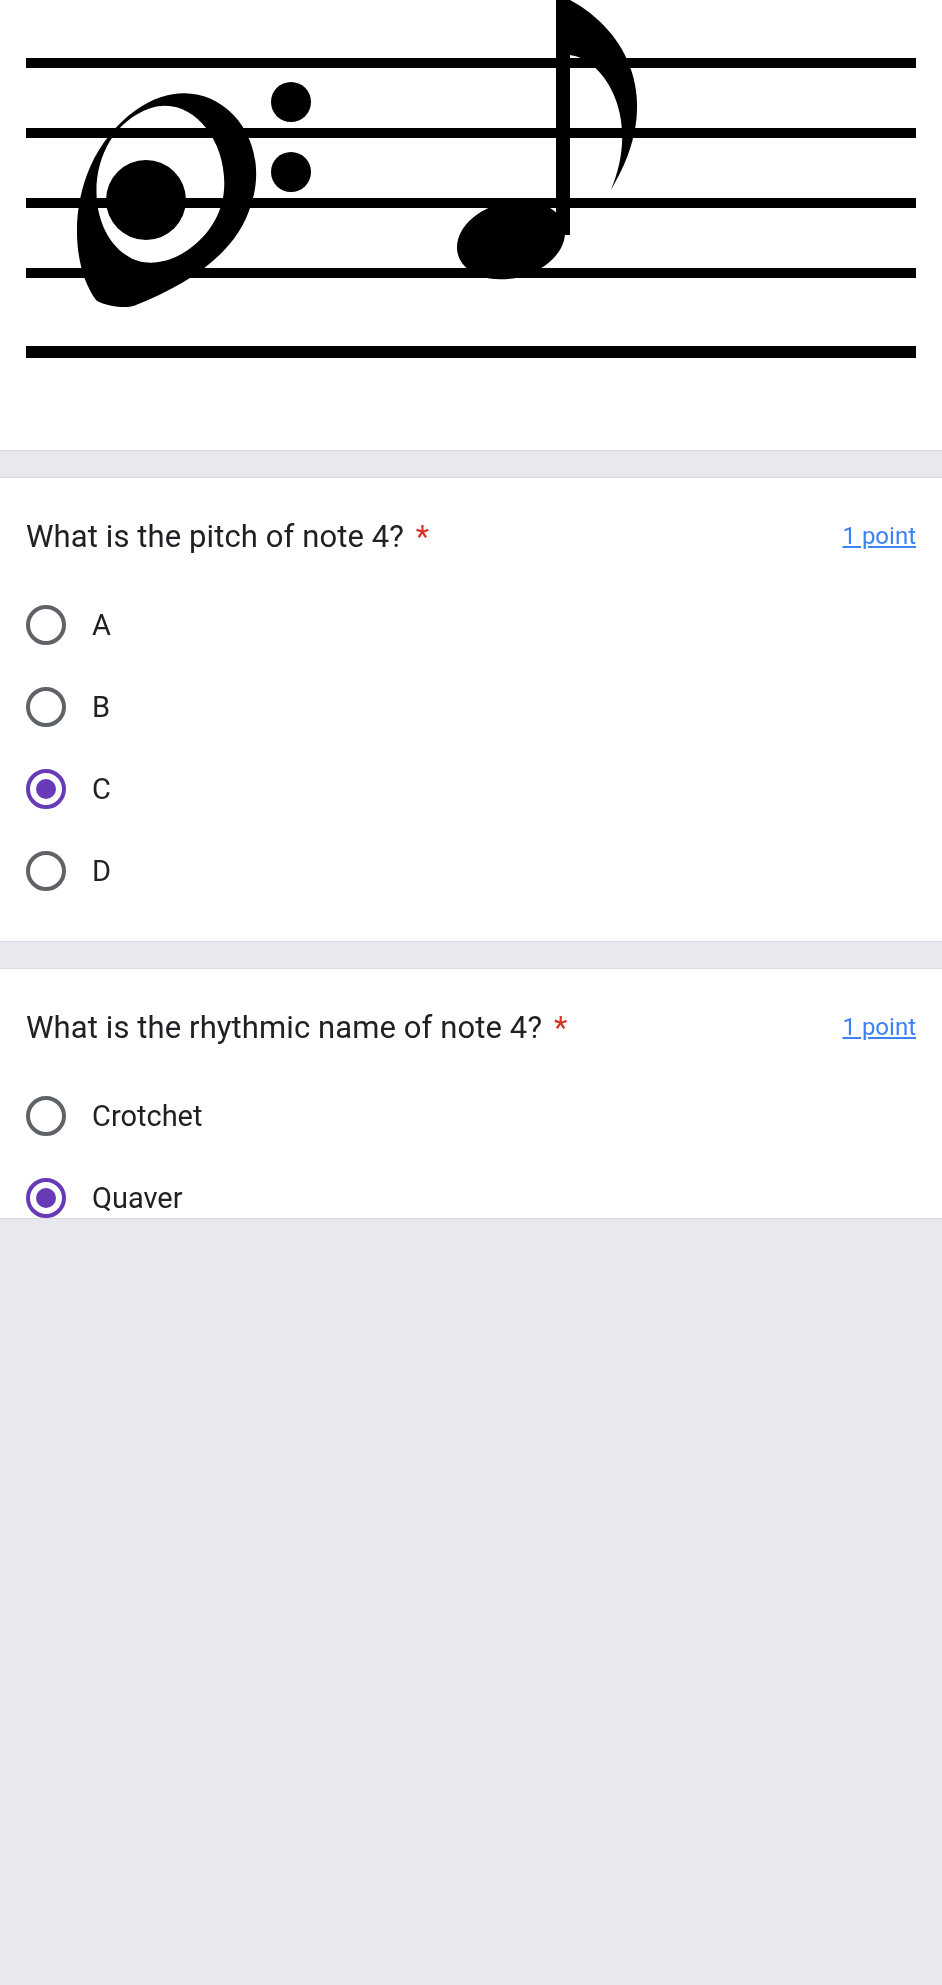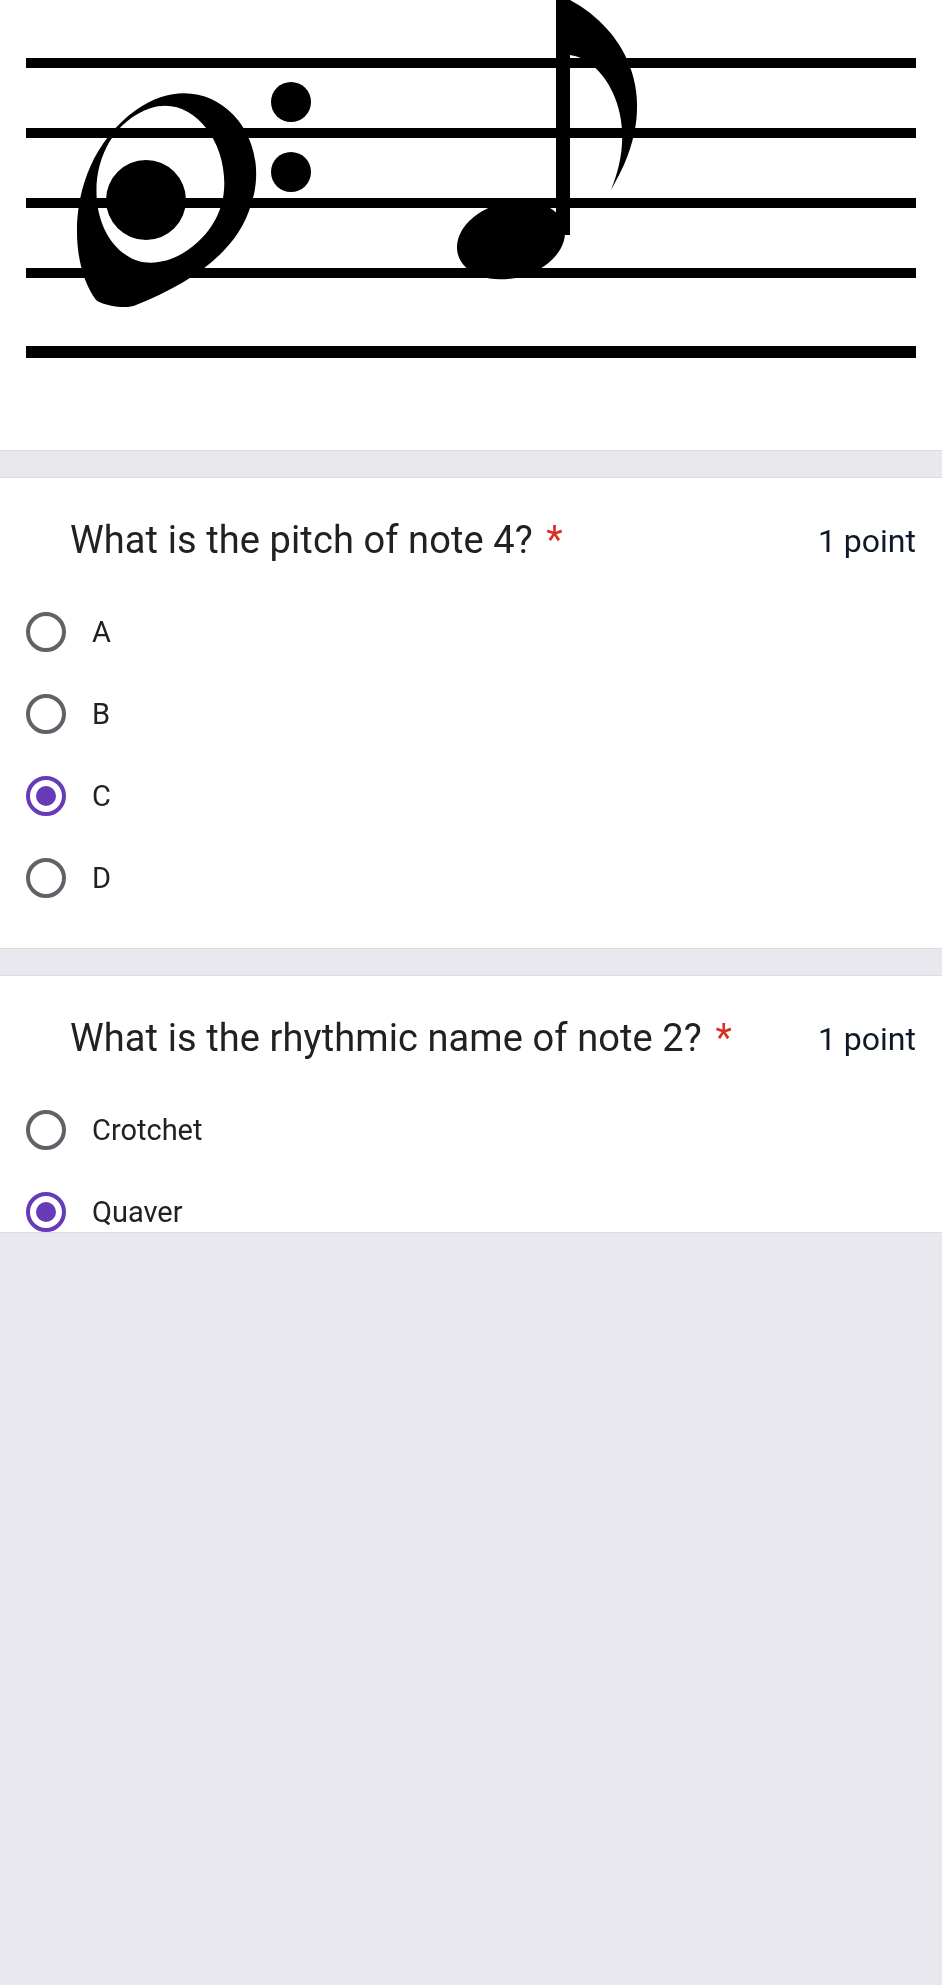--- a/index.html
+++ b/index.html
@@ -32,36 +32,36 @@
     width: 100%;
     height: 100%;
   }
   .question-header {
     display: flex;
     justify-content: space-between;
     align-items: flex-start;
     margin-bottom: 50px;
   }
   .question-text {
-    font-size: 38px;
+    font-size: 31px;
     font-weight: 400;
     letter-spacing: 0.1px;
     color: #202124;
-    margin-left: 44px;
   }
   .required {
     color: #d93025;
     padding-left: 4px;
   }
   .points {
-    font-size: 32px;
-    color: #0f172a;
+    font-size: 24px;
+    color: #3b82f6;
     white-space: nowrap;
     margin-left: 20px;
     margin-top: 4px;
+    text-decoration: underline;
   }
   .option {
     display: flex;
     align-items: center;
     margin-bottom: 42px;
     cursor: pointer;
   }
   .option:last-child { margin-bottom: 0; }
   .radio {
     width: 40px;
@@ -152,21 +152,21 @@
   </div>
   <div class="option">
     <div class="radio"></div>
     <div class="option-label">D</div>
   </div>
 </div>
 
 <div class="card" style="margin-bottom:0; padding-bottom:0;">
   <div class="question-header">
     <div class="question-text">
-      <span>What is the rhythmic name of note 2?</span>
+      <span>What is the rhythmic name of note 4?</span>
       <span class="required">*</span>
     </div>
     <div class="points">1 point</div>
   </div>
   <div class="option">
     <div class="radio"></div>
     <div class="option-label">Crotchet</div>
   </div>
   <div class="option">
     <div class="radio selected"></div>

